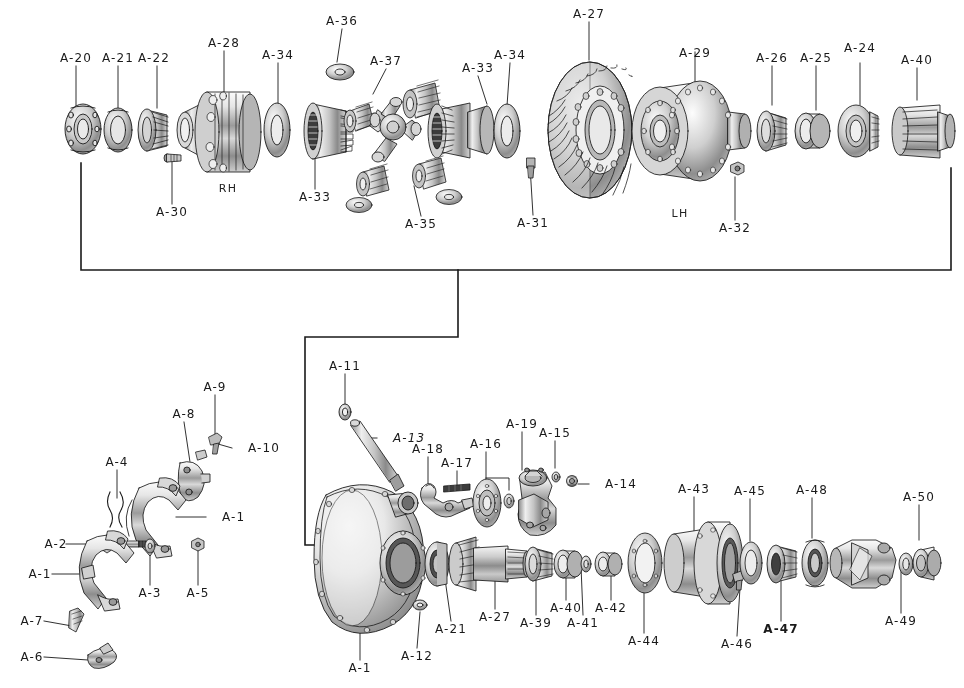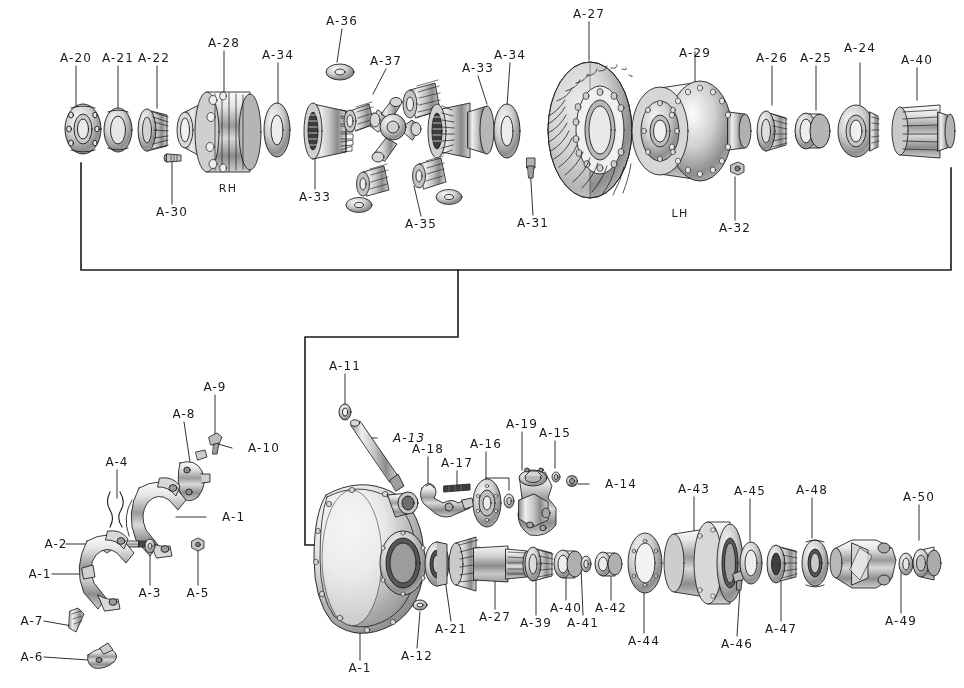--- a/index.html
+++ b/index.html
@@ -882,21 +882,21 @@
       <div class="lbl" style="left: 451px; top: 629px;">A-21</div>
       <div class="lbl" style="left: 495px; top: 617px;">A-27</div>
       <div class="lbl" style="left: 536px; top: 623px;">A-39</div>
       <div class="lbl" style="left: 566px; top: 608px;">A-40</div>
       <div class="lbl" style="left: 583px; top: 623px;">A-41</div>
       <div class="lbl" style="left: 611px; top: 608px;">A-42</div>
       <div class="lbl" style="left: 644px; top: 641px;">A-44</div>
       <div class="lbl" style="left: 694px; top: 489px;">A-43</div>
       <div class="lbl" style="left: 750px; top: 491px;">A-45</div>
       <div class="lbl" style="left: 737px; top: 644px;">A-46</div>
-      <div class="lbl" style="left: 781px; top: 629px;">A-47</div>
+      <div class="lbl" style="left: 781px; top: 629px; font-weight: bold;">A-47</div>
       <div class="lbl" style="left: 812px; top: 490px;">A-48</div>
       <div class="lbl" style="left: 901px; top: 621px;">A-49</div>
       <div class="lbl" style="left: 919px; top: 497px;">A-50</div>
     </div>
   <div id="handlabels">
       <div class="lbl hand" style="left: 228px; top: 188px;">RH</div>
       <div class="lbl hand" style="left: 680px; top: 213px;">LH</div>
     </div>
 
 </div>

